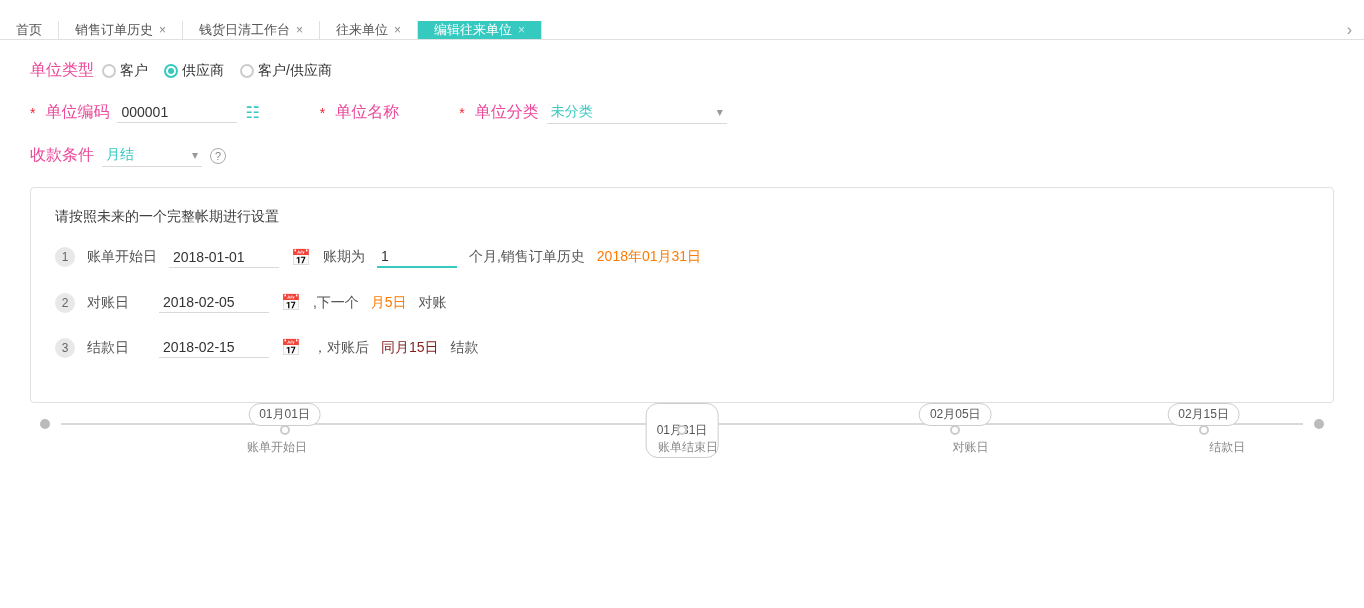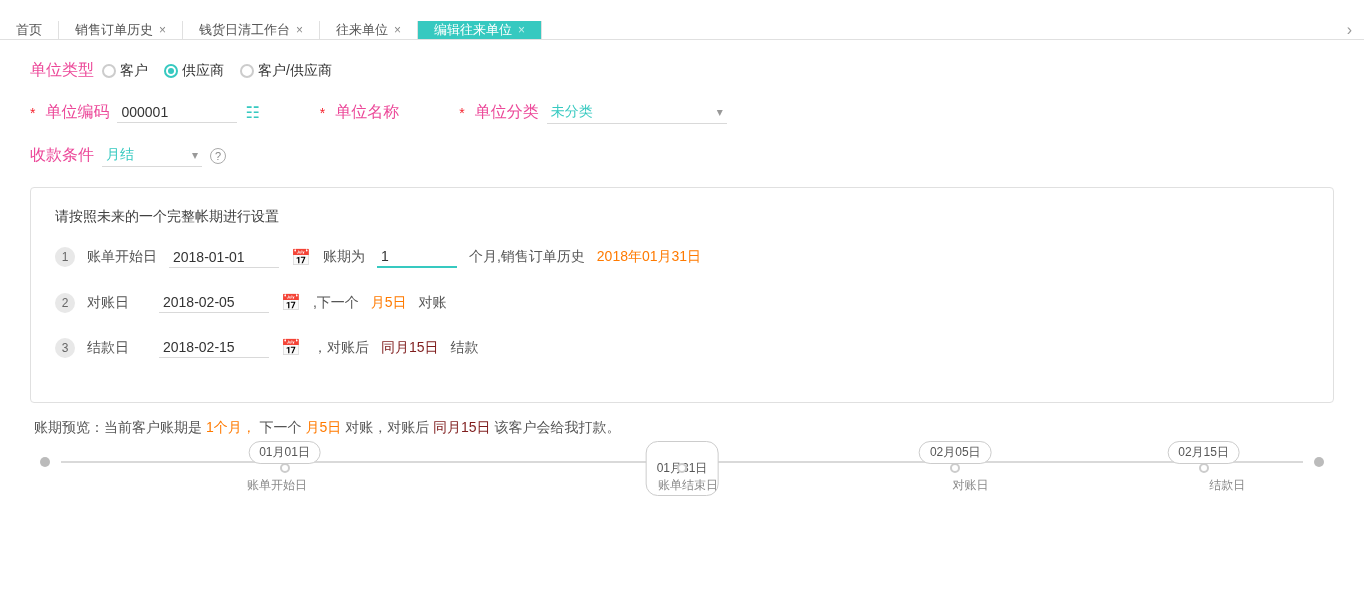--- a/index.html
+++ b/index.html
@@ -358,29 +358,20 @@
       <div class="period-num">3</div>
       <span class="period-field-label">结款日</span>
       <input class="period-date-input" type="text" value="2018-02-15" style="">
       <span class="icon-calendar">📅</span>
       <span class="period-desc">，对账后</span>
       <span class="highlight-teal">同月15日</span>
       <span class="period-desc">结款</span>
     </div>
   </div>
 
-  <div class="account-preview">
-    <span>账期预览：当前客户账期是</span>
-    <span class="highlight-orange">1个月，</span>
-    <span>下一个</span>
-    <span class="highlight-orange">月5日</span>
-    <span>对账，对账后</span>
-    <span class="highlight-teal">同月15日</span>
-    <span>该客户会给我打款。</span>
-  </div>
 
   <div style="position:relative; margin: 0 10px 0 10px;">
     <div style="display:flex; align-items:center; position:relative;gap:11px;">
 
       <div style="width:10px;height:10px;border-radius:50%;background:#bbb;flex-shrink:0;z-index:1;"></div>
 
       <div style="flex:1;height:2px;background:#d9d9d9;position:relative;">
 
         <div style="position:absolute;top:-20px;left:18%;transform:translateX(-50%);display:flex;flex-direction:column;align-items:center;gap:4px;">
           <div style="border:1px solid #ccc;border-radius:12px;padding:2px 10px;font-size:12px;color:#555;background:#fff;">01月01日</div>

